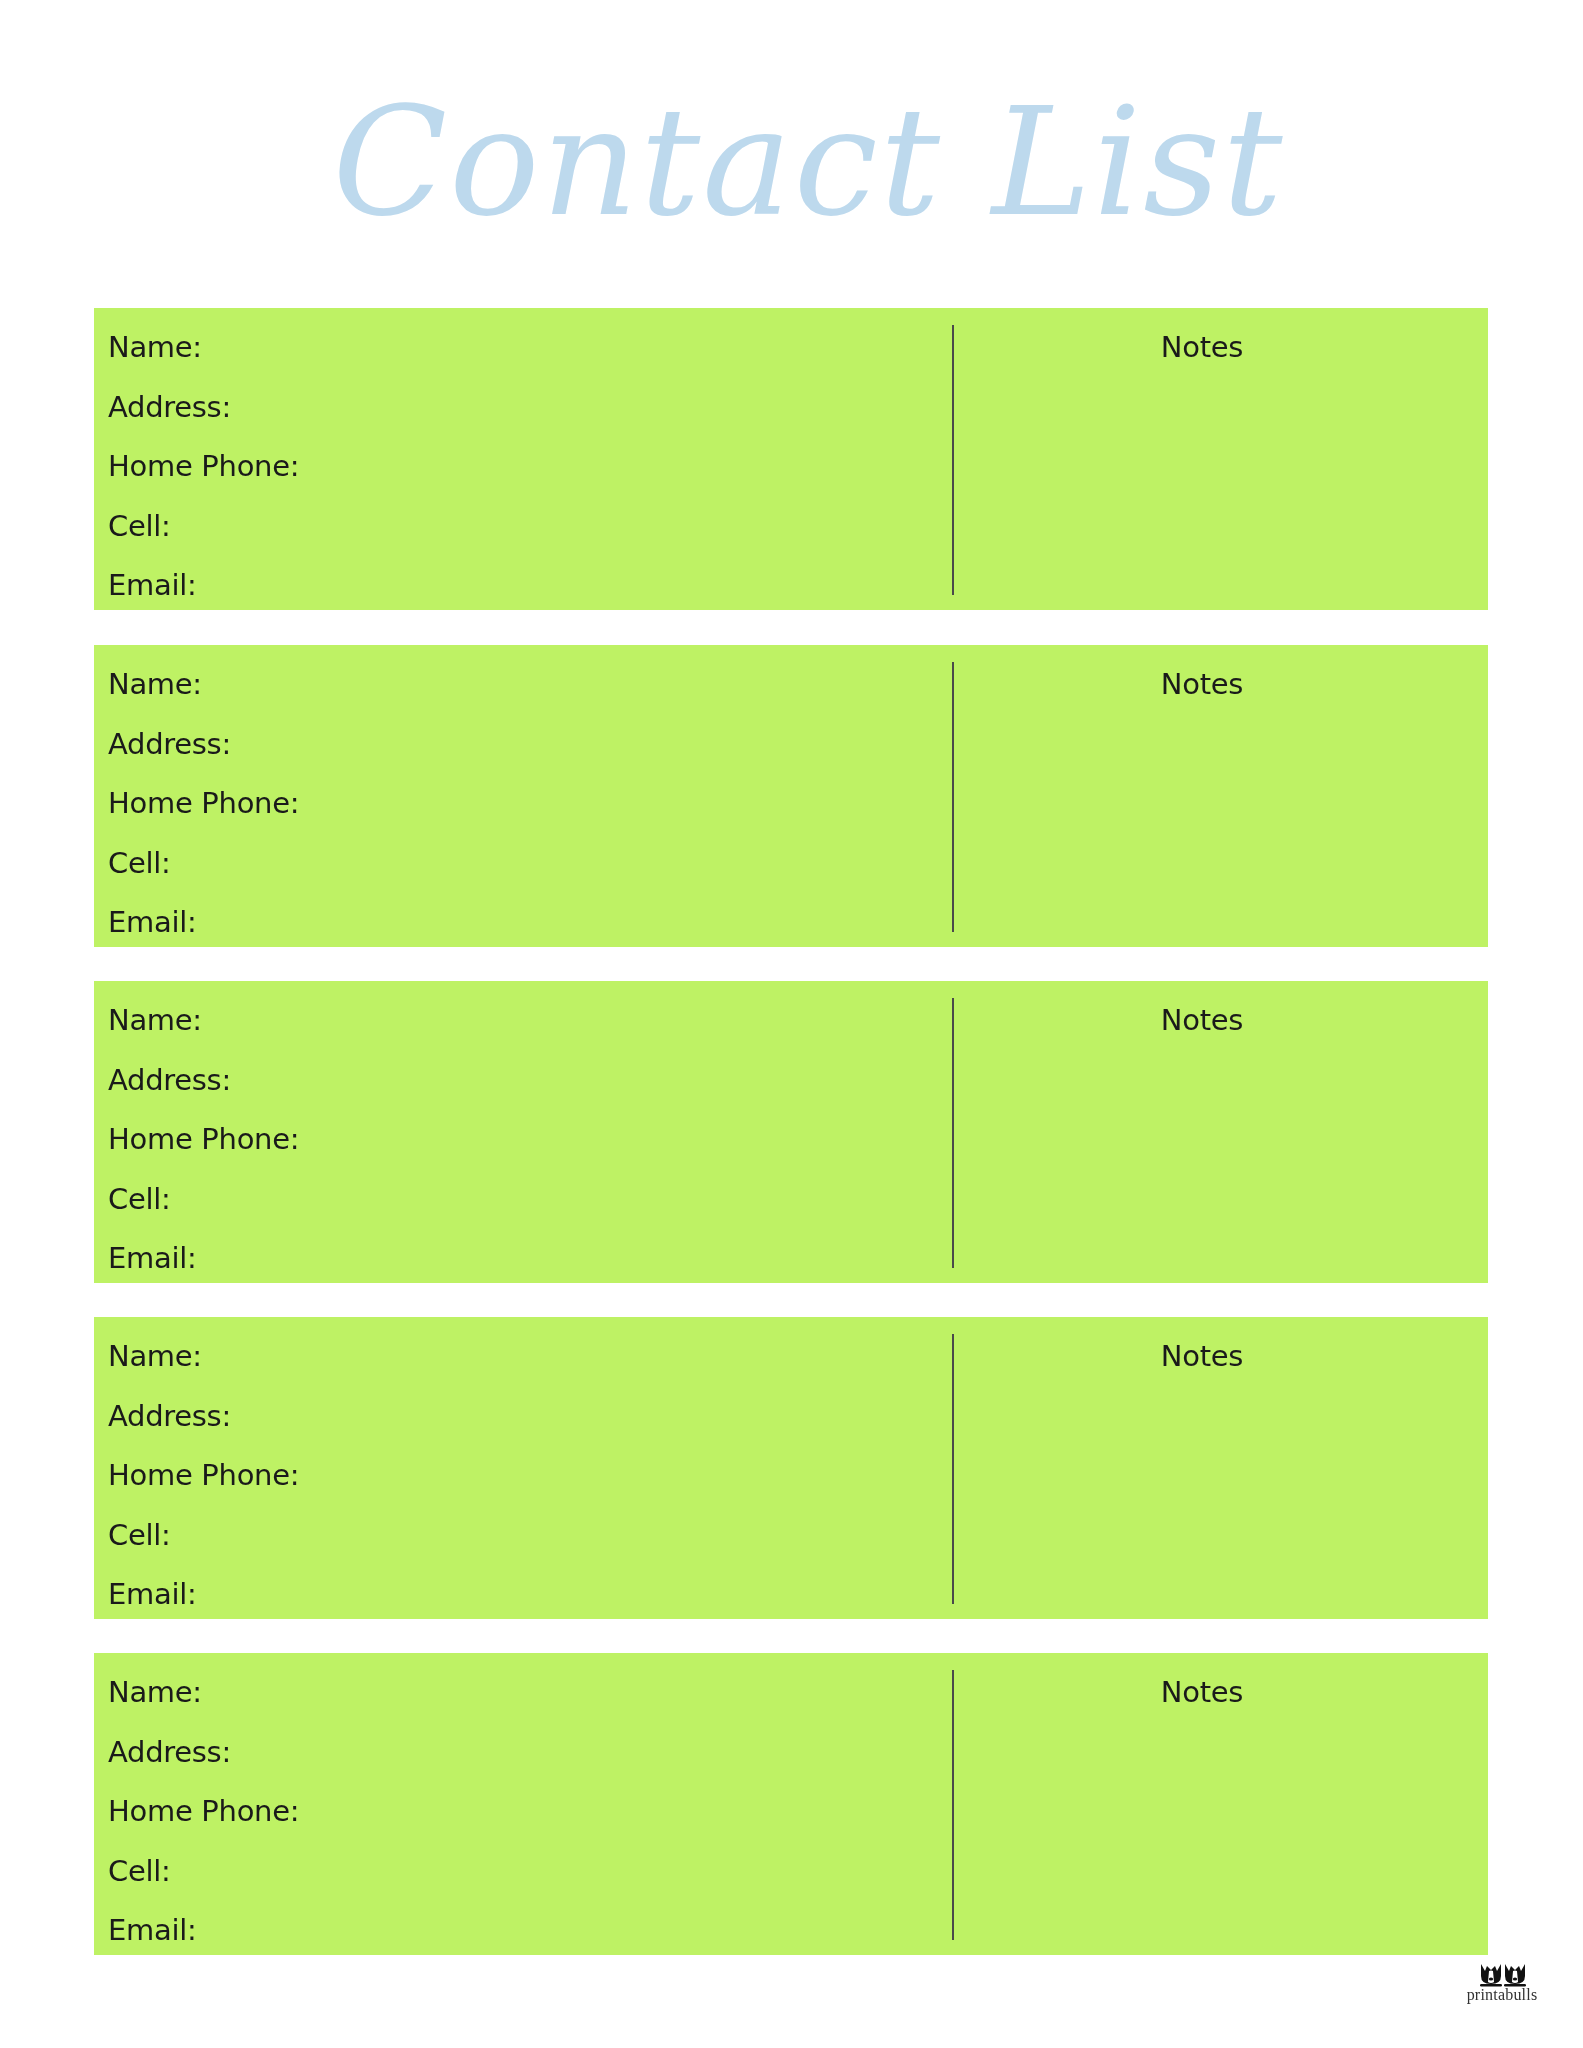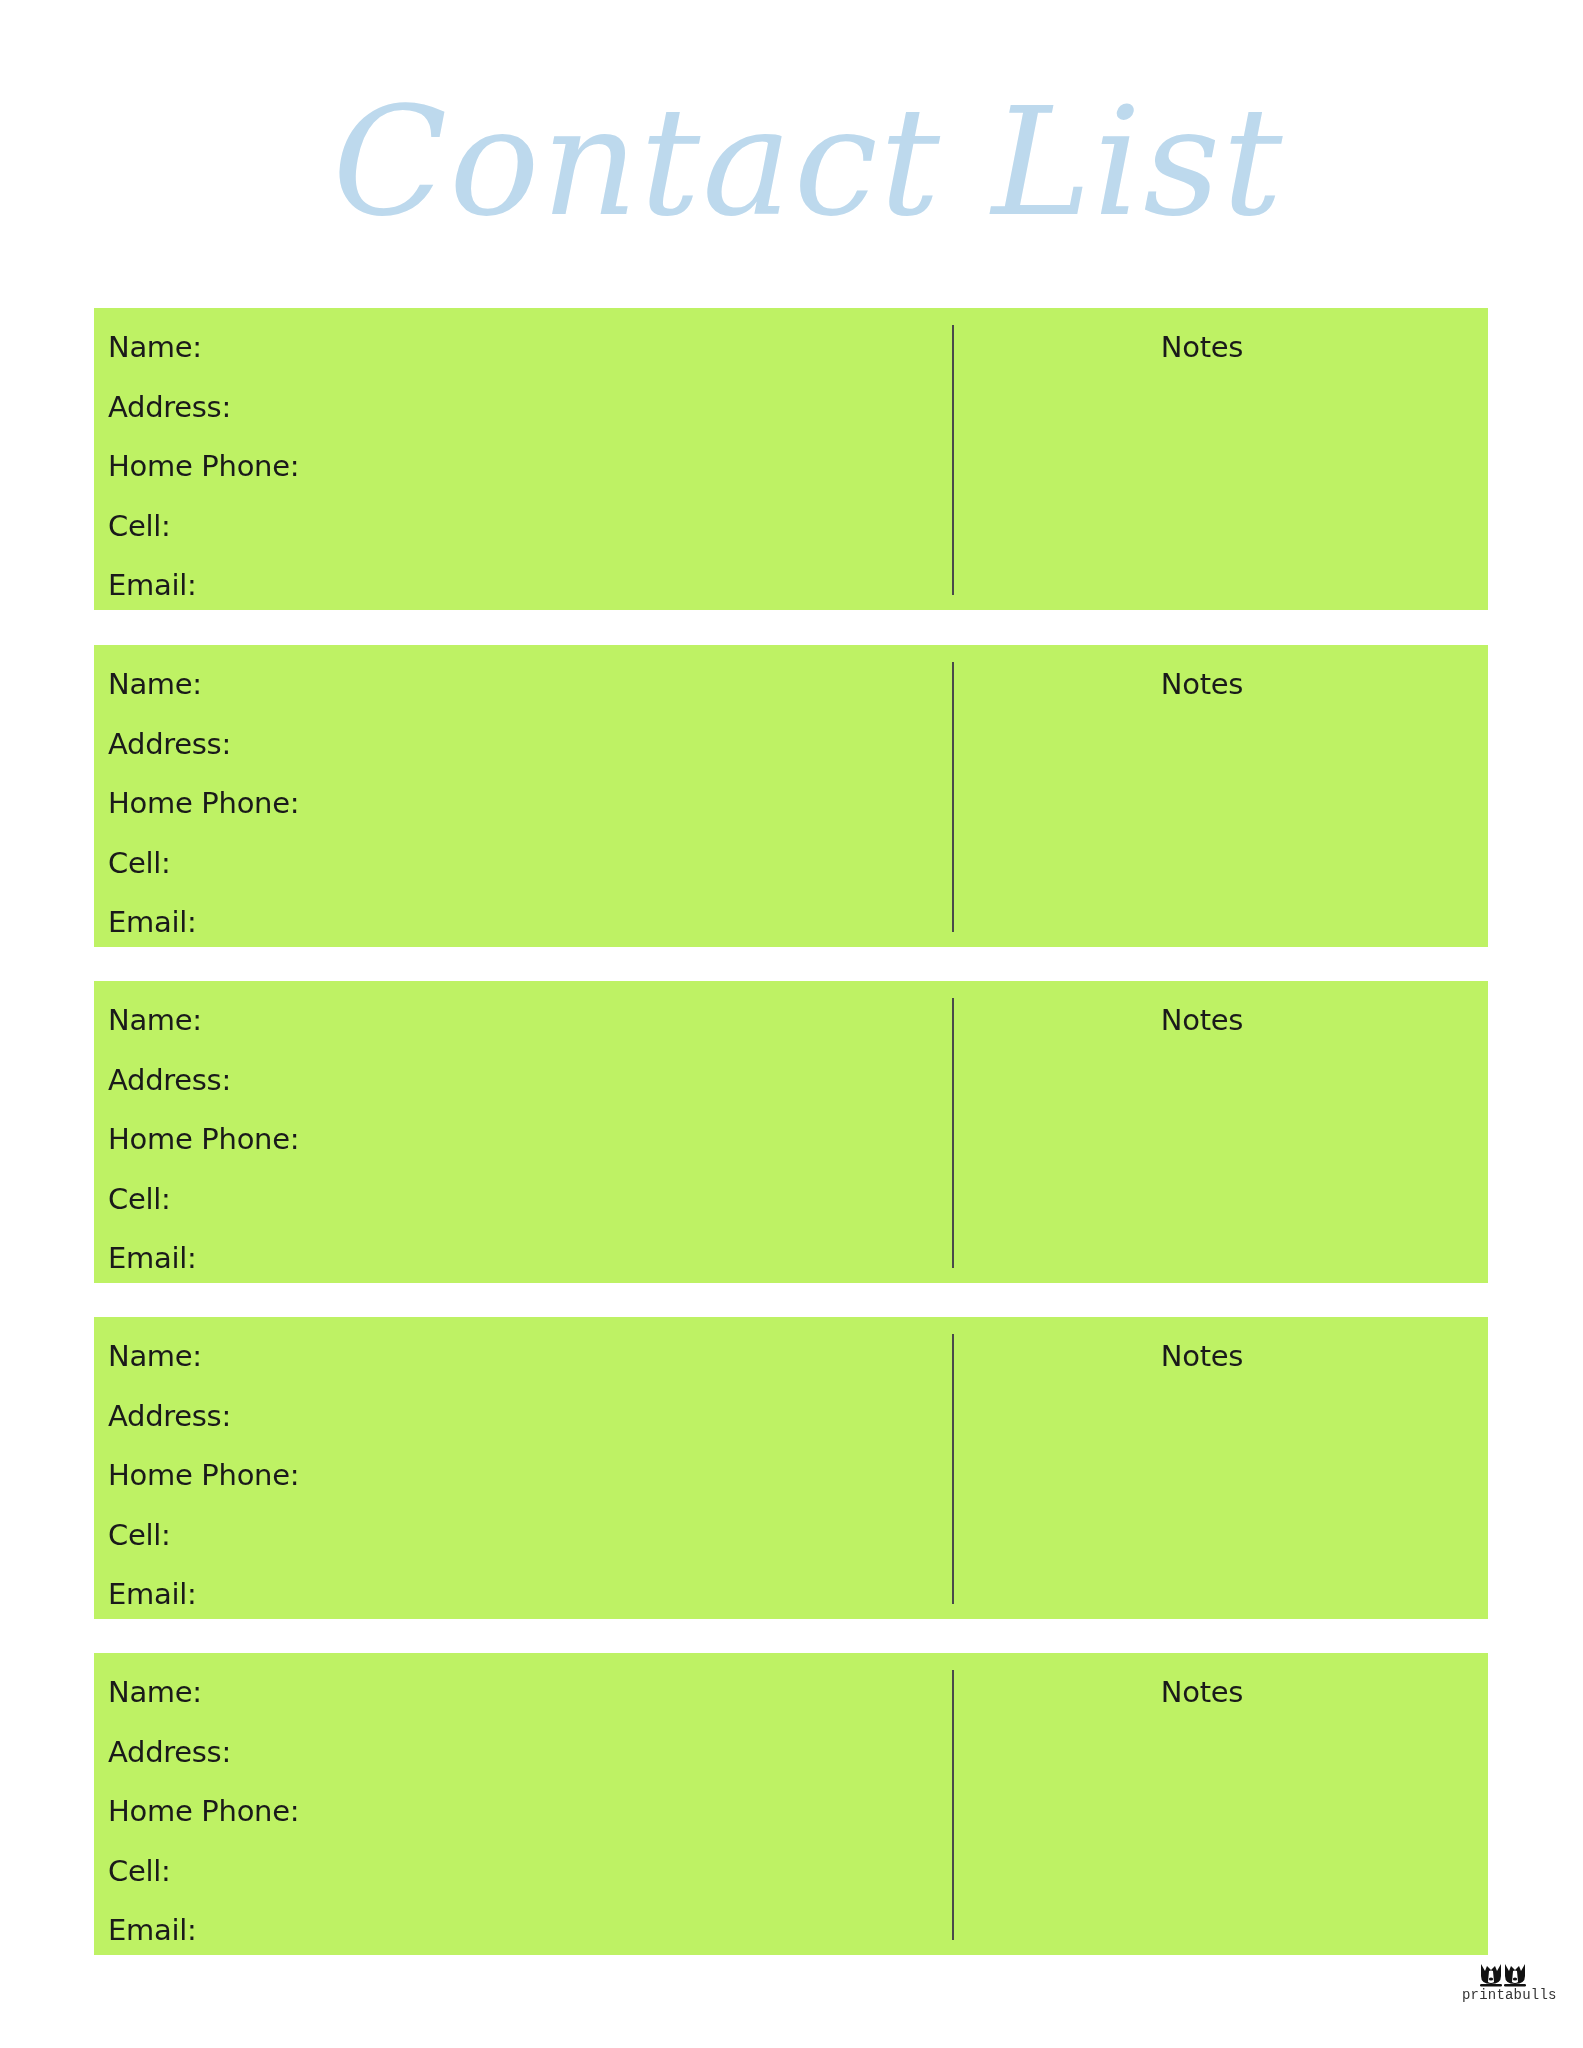--- a/index.html
+++ b/index.html
@@ -92,22 +92,22 @@
       position: absolute;
       left: 16px;
       top: 0;
     }
     .logo-text {
       position: absolute;
       left: 0;
       top: 26px;
       width: 80px;
       text-align: center;
-      font-family: Liberation Mono, monospace;
-      font-size: 14px;
+      font-family: Liberation Serif, serif;
+      font-size: 16px;
       line-height: 14px;
       color: #333333;
       letter-spacing: 0.2px;
     }
   </style>
 </head>
 <body>
 
 <h1 class="title">Contact List</h1>
 

